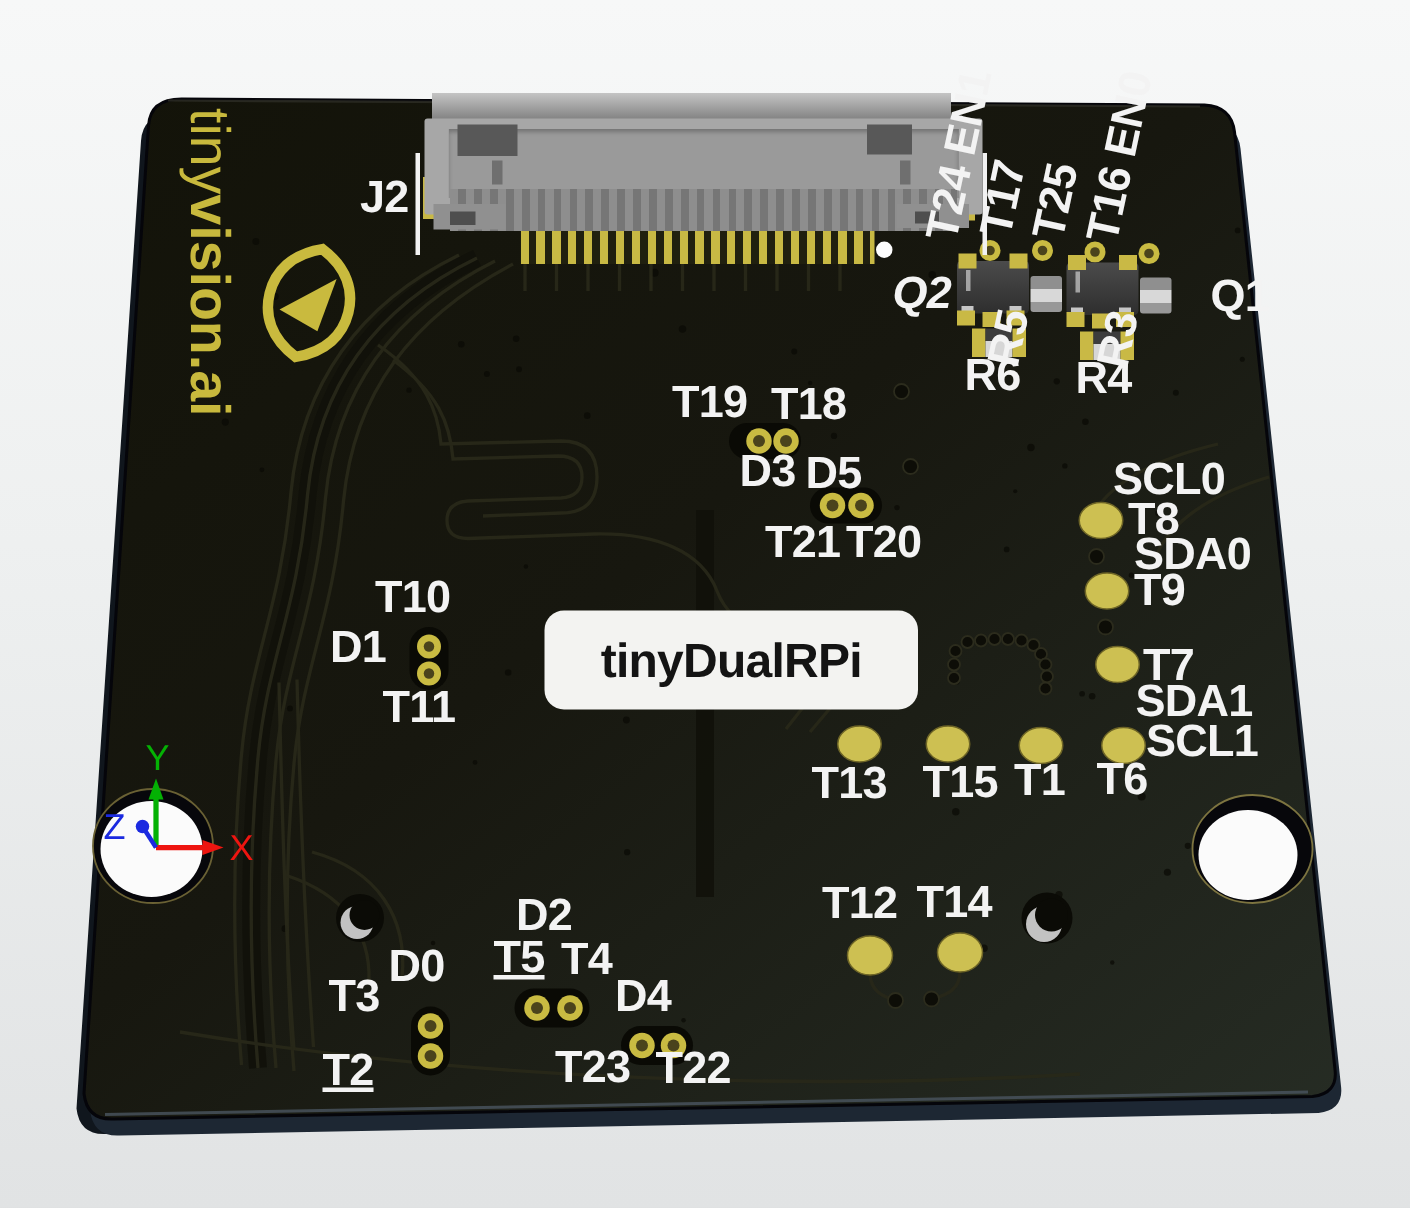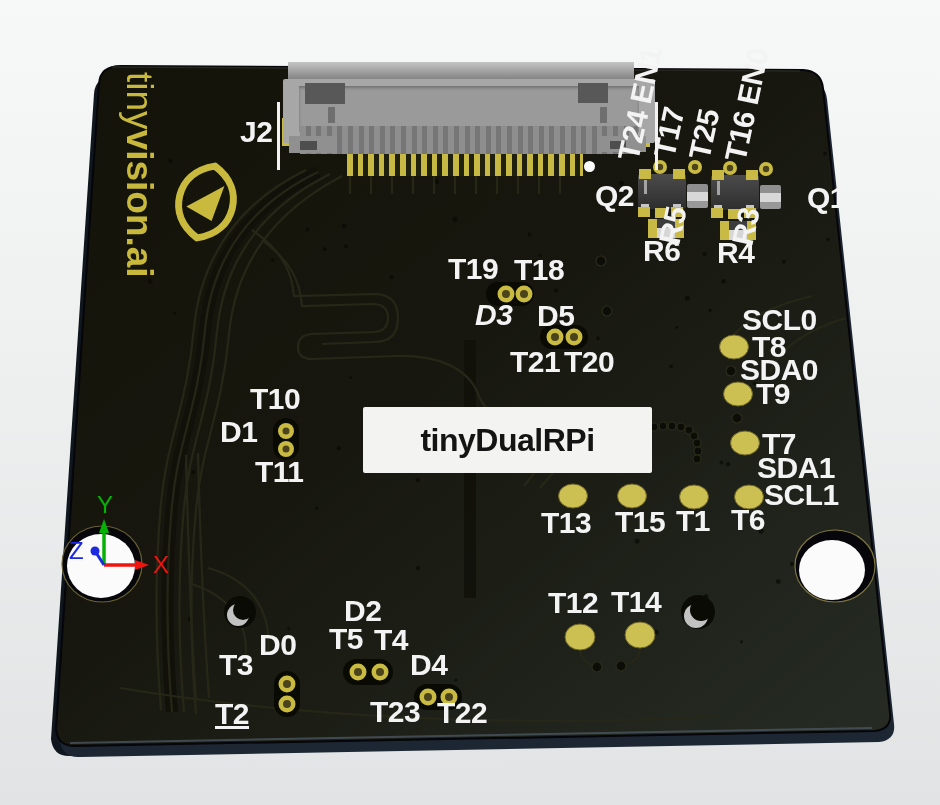--- a/index.html
+++ b/index.html
@@ -7,22 +7,22 @@
     background:linear-gradient(180deg,#f7f8f8 0%,#eef0f0 45%,#e1e3e4 100%);
     font-family:"Liberation Sans",sans-serif;}
   .stage svg{position:absolute;left:0;top:0;}
   .lbl{position:absolute;font-weight:700;font-size:30px;color:#f3f3f3;
     letter-spacing:-0.5px;white-space:nowrap;line-height:30px;}
   .rot{transform-origin:0 100%;transform:rotate(-78deg);}
   .brand{position:absolute;left:161px;top:72px;transform-origin:0 0;transform:rotate(90deg);
     font-size:37px;color:#c8b93d;letter-spacing:0;white-space:nowrap;line-height:44px;}
   .brand .thin{font-weight:400;}
   .brand .bold{font-weight:700;}
-  .titlebox{position:absolute;left:363px;top:407px;width:289px;height:66px;
-    background:#f3f3f1;border-radius:2px;display:flex;flex-direction:row;
+  .titlebox{position:absolute;left:363px;top:407px;width:249px;height:66px;
+    background:#f3f3f1;border-radius:13px;display:flex;flex-direction:row;
     align-items:center;justify-content:center;}
   .titlebox div{font-weight:700;font-size:32px;line-height:32px;color:#141414;letter-spacing:-0.5px;}
   
   .connector{position:absolute;left:283px;top:62px;width:372px;height:114px;}
   .connector *{position:absolute;}
   .cn-top{left:5px;top:0;width:346px;height:19px;background:linear-gradient(180deg,#c4c4c4,#7d7d7d);}
   .cn-body{left:0;top:17px;width:372px;height:64px;background:#a7a7a7;border-radius:2px;}
   .cn-recess{left:16px;top:24px;width:340px;height:46px;background:#9a9a9a;
     box-shadow:inset 0 2px 3px rgba(0,0,0,.25);}
   .cn-slot-l{left:22px;top:21px;width:40px;height:21px;background:#585858;}
@@ -322,61 +322,61 @@
   <div class="brand"><span class="thin">tiny</span><span class="bold">vision.ai</span></div>
 
   <svg style="left:170px;top:160px;" width="72" height="84" viewBox="0 0 72 84">
     <g transform="rotate(14 36 42)">
       <path d="M36 5 C55 13 63 27 63 42 C63 57 55 71 36 79 C17 71 9 57 9 42 C9 27 17 13 36 5 Z" fill="none" stroke="#c9ba3e" stroke-width="7"></path>
       <path d="M18 51 L50 22 L46 59 Z" fill="#c9ba3e"></path>
     </g>
   </svg>
 
   <div class="lbl" style="left:240px;top:117px;">J2</div>
-  <div class="lbl" style="left:595px;top:181px;">Q2</div>
+  <div class="lbl" style="left:595px;top:181px;font-style:italic;">Q2</div>
   <div class="lbl" style="left:787px;top:183px;margin-left:20px;">Q1</div>
   <div class="lbl" style="left:643px;top:236px;">R6</div>
   <div class="lbl" style="left:717px;top:238px;">R4</div>
 
   <div class="lbl rot" style="left:643px;top:133px;">T24 EN1</div>
   <div class="lbl rot" style="left:679px;top:130px;">T17</div>
   <div class="lbl rot" style="left:714px;top:132px;">T25</div>
   <div class="lbl rot" style="left:750px;top:134px;">T16 EN0</div>
   <div class="lbl rot" style="left:684px;top:217px;">R5</div>
   <div class="lbl rot" style="left:757px;top:218px;">R3</div>
 
   <div class="lbl" style="left:448px;top:254px;text-align:center;">T19</div>
   <div class="lbl" style="left:514px;top:255px;">T18</div>
-  <div class="lbl" style="left:475px;top:300px;font-style:italic;">D3</div>
+  <div class="lbl" style="left:493px;top:300px;">D3</div>
   <div class="lbl" style="left:537px;top:301px;">D5</div>
   <div class="lbl" style="left:510px;top:347px;">T21</div>
   <div class="lbl" style="left:564px;top:347px;">T20</div>
 
   <div class="lbl" style="left:742px;top:305px;">SCL0</div>
   <div class="lbl" style="left:752px;top:332px;">T8</div>
-  <div class="lbl" style="left:740px;top:355px;text-align:center;">SDA0</div>
+  <div class="lbl" style="left:756px;top:355px;text-align:center;">SDA0</div>
   <div class="lbl" style="left:756px;top:379px;">T9</div>
   <div class="lbl" style="left:762px;top:429px;">T7</div>
   <div class="lbl" style="left:757px;top:453px;">SDA1</div>
   <div class="lbl" style="left:764px;top:480px;">SCL1</div>
 
   <div class="lbl" style="left:541px;top:508px;">T13</div>
   <div class="lbl" style="left:615px;top:507px;">T15</div>
   <div class="lbl" style="left:676px;top:506px;">T1</div>
   <div class="lbl" style="left:731px;top:505px;">T6</div>
 
   <div class="lbl" style="left:250px;top:384px;">T10</div>
   <div class="lbl" style="left:220px;top:417px;">D1</div>
   <div class="lbl" style="left:255px;top:457px;">T11</div>
 
   <div class="lbl" style="left:548px;top:588px;">T12</div>
   <div class="lbl" style="left:611px;top:587px;">T14</div>
 
   <div class="lbl" style="left:344px;top:596px;">D2</div>
-  <div class="lbl" style="left:329px;top:624px;">T5</div>
+  <div class="lbl" style="left:329px;top:624px;text-decoration:underline;">T5</div>
   <div class="lbl" style="left:374px;top:625px;">T4</div>
   <div class="lbl" style="left:259px;top:630px;">D0</div>
   <div class="lbl" style="left:219px;top:650px;">T3</div>
   <div class="lbl" style="left:215px;top:699px;text-decoration:underline;">T2</div>
   <div class="lbl" style="left:410px;top:650px;">D4</div>
   <div class="lbl" style="left:370px;top:697px;">T23</div>
   <div class="lbl" style="left:437px;top:698px;">T22</div>
 
   <div class="titlebox">
     <div>tinyDualRPi</div>

